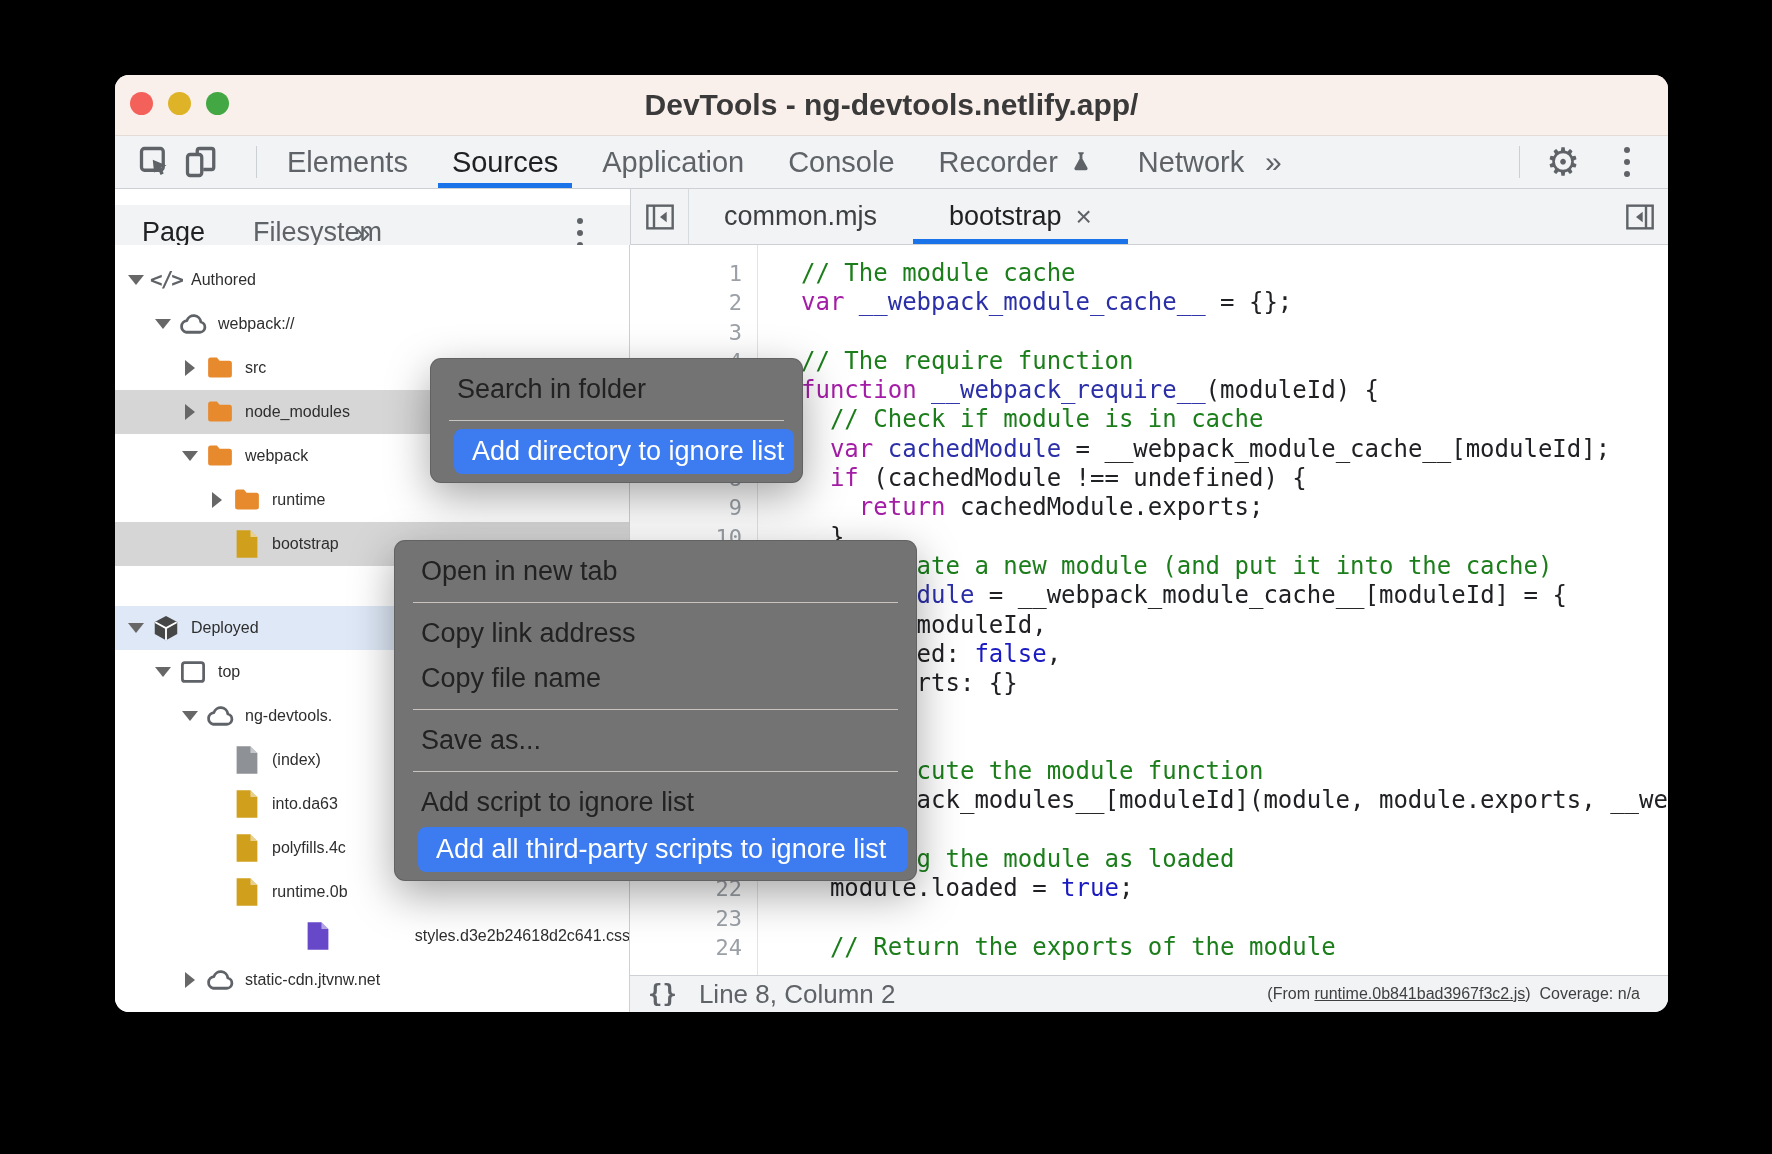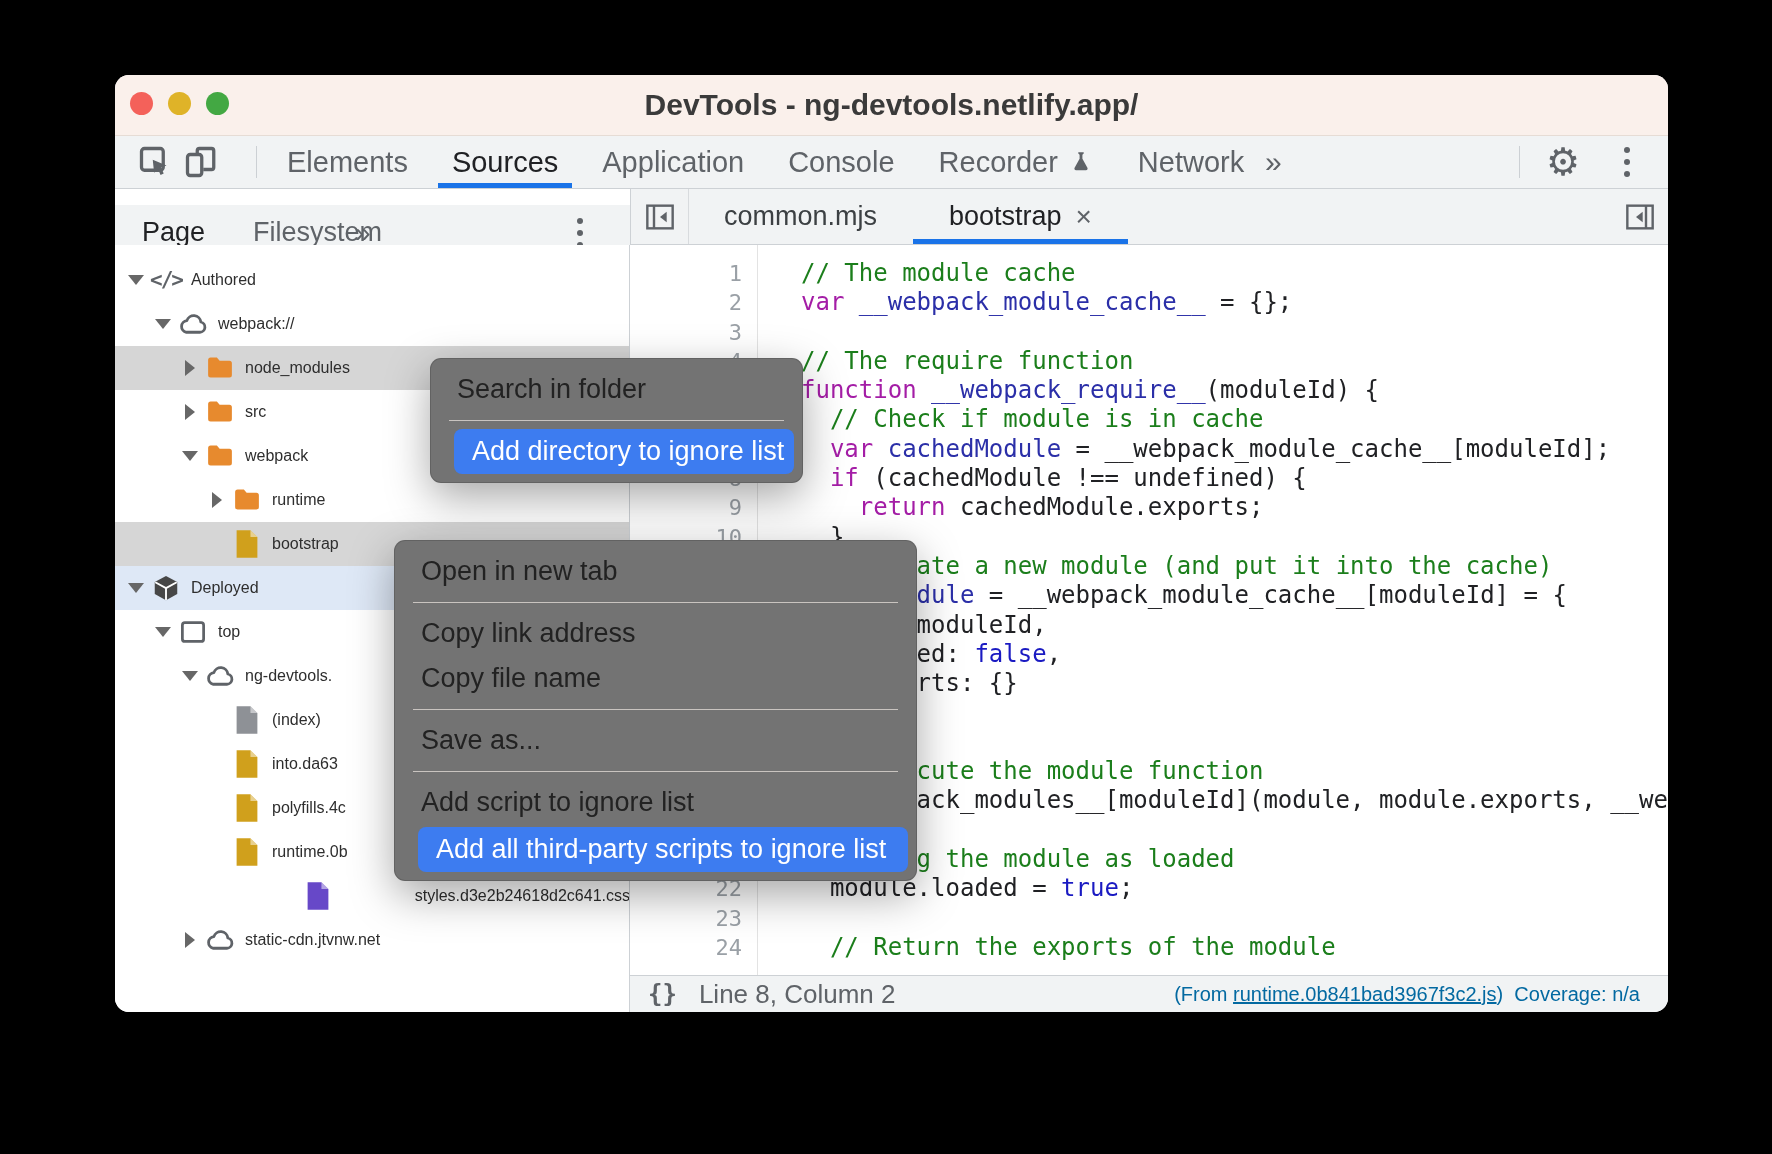--- a/index.html
+++ b/index.html
@@ -82,21 +82,21 @@
   .cl .num{width:112px;text-align:right;padding-right:16px;flex:none;color:#9AA0A6;
            font:22px/29.3px "DejaVu Sans Mono",monospace;}
   .cl .txt{padding-left:43px;font:24px/29.3px "DejaVu Sans Mono",monospace;}
   .tok-c{color:#1B7E1B}.tok-k{color:#A41DA6}.tok-d{color:#2B2FA8}.tok-b{color:#1A1AC2}.tok-p{color:#202124}
 
   
   #statusbar{position:absolute;left:515px;top:900px;width:1038px;height:37px;background:#F1F3F4;
              border-top:1px solid #CDD1D5;box-sizing:border-box;display:flex;align-items:center;z-index:2;}
   #pp-btn{margin-left:18px;font:bold 24px "DejaVu Sans Mono",monospace;color:#5F6368;}
   #cursor-pos{margin-left:22px;font-size:26px;color:#5F6368;}
-  #status-right{position:absolute;right:28px;font-size:20px;color:#0369a1;white-space:nowrap;}
+  #status-right{position:absolute;right:28px;font-size:16px;color:#404040;white-space:nowrap;}
   #status-right .lnk{text-decoration:underline;}
 
   
   .menu{position:absolute;background:#737373;border:1px solid rgba(0,0,0,.14);border-radius:11px;
         box-shadow:0 14px 44px rgba(0,0,0,.35);padding:8px 0;z-index:10;box-sizing:border-box;}
   #menu1{left:315px;top:283px;width:373px;}
   #menu2{left:279px;top:465px;width:523px;}
   .mi{height:45px;display:flex;align-items:center;padding-left:26px;font-size:27px;color:#222;white-space:nowrap;}
   .mi.hl{background:#3D7CF0;color:#fff;border-radius:8px;margin:2px 8px 0 23px;padding-left:18px;height:45px;}
   .mdiv{height:1px;background:#C9C4C0;margin:8px 18px;}
@@ -225,75 +225,75 @@
             <span class="exp">
               <span class="tri-open"></span>
             </span>
             <span class="ticon">
               <svg width="32" height="32" viewBox="0 0 24 24">
                 <path d="M7 18.2h10.2a3.9 3.9 0 0 0 .7-7.7 5.4 5.4 0 0 0-10.5-1A4.4 4.4 0 0 0 7 18.2z" fill="none" stroke="#5F6368" stroke-width="2.1" stroke-linejoin="round"></path>
               </svg>
             </span>
             <span class="tlabel">webpack://</span>
           </div>
+          <div class="row" style="padding-left: 62px;">
+            <span class="exp">
+              <span class="tri-closed"></span>
+            </span>
+            <span class="ticon">
+              <svg width="30" height="30" viewBox="0 0 24 24">
+                <path d="M2.5 5.5a2 2 0 0 1 2-2h5l2.2 2.6h7.8a2 2 0 0 1 2 2v9.4a2 2 0 0 1-2 2h-15a2 2 0 0 1-2-2z" fill="#E78A2E"></path>
+              </svg>
+            </span>
+            <span class="tlabel">src</span>
+          </div>
           <div class="row sel-gray" style="padding-left: 62px;">
             <span class="exp">
               <span class="tri-closed"></span>
             </span>
             <span class="ticon">
               <svg width="30" height="30" viewBox="0 0 24 24">
                 <path d="M2.5 5.5a2 2 0 0 1 2-2h5l2.2 2.6h7.8a2 2 0 0 1 2 2v9.4a2 2 0 0 1-2 2h-15a2 2 0 0 1-2-2z" fill="#E78A2E"></path>
               </svg>
             </span>
             <span class="tlabel">node_modules</span>
           </div>
           <div class="row" style="padding-left: 62px;">
             <span class="exp">
+              <span class="tri-open"></span>
+            </span>
+            <span class="ticon">
+              <svg width="30" height="30" viewBox="0 0 24 24">
+                <path d="M2.5 5.5a2 2 0 0 1 2-2h5l2.2 2.6h7.8a2 2 0 0 1 2 2v9.4a2 2 0 0 1-2 2h-15a2 2 0 0 1-2-2z" fill="#E78A2E"></path>
+              </svg>
+            </span>
+            <span class="tlabel">webpack</span>
+          </div>
+          <div class="row" style="padding-left: 89px;">
+            <span class="exp">
               <span class="tri-closed"></span>
             </span>
             <span class="ticon">
               <svg width="30" height="30" viewBox="0 0 24 24">
                 <path d="M2.5 5.5a2 2 0 0 1 2-2h5l2.2 2.6h7.8a2 2 0 0 1 2 2v9.4a2 2 0 0 1-2 2h-15a2 2 0 0 1-2-2z" fill="#E78A2E"></path>
               </svg>
             </span>
-            <span class="tlabel">src</span>
-          </div>
-          <div class="row" style="padding-left: 62px;">
-            <span class="exp">
-              <span class="tri-open"></span>
-            </span>
-            <span class="ticon">
-              <svg width="30" height="30" viewBox="0 0 24 24">
-                <path d="M2.5 5.5a2 2 0 0 1 2-2h5l2.2 2.6h7.8a2 2 0 0 1 2 2v9.4a2 2 0 0 1-2 2h-15a2 2 0 0 1-2-2z" fill="#E78A2E"></path>
-              </svg>
-            </span>
-            <span class="tlabel">webpack</span>
-          </div>
-          <div class="row" style="padding-left: 89px;">
-            <span class="exp">
-              <span class="tri-closed"></span>
-            </span>
-            <span class="ticon">
-              <svg width="30" height="30" viewBox="0 0 24 24">
-                <path d="M2.5 5.5a2 2 0 0 1 2-2h5l2.2 2.6h7.8a2 2 0 0 1 2 2v9.4a2 2 0 0 1-2 2h-15a2 2 0 0 1-2-2z" fill="#E78A2E"></path>
-              </svg>
-            </span>
             <span class="tlabel">runtime</span>
           </div>
           <div class="row sel-gray" style="padding-left: 89px;">
             <span class="exp"></span>
             <span class="ticon">
               <svg width="28" height="30" viewBox="0 0 22 26">
                 <path d="M2 1h12l6 6v18H2z" fill="#D0A01C"></path>
                 <path d="M14 1v6h6z" fill="#fff" opacity="0.5"></path>
               </svg>
             </span>
             <span class="tlabel">bootstrap</span>
           </div>
-          <div class="row sel-blue" style="padding-left: 8px;">
+          <div class="row sel-blue" style="padding-left: 8px; margin-top: 40px;">
             <span class="exp">
               <span class="tri-open"></span>
             </span>
             <span class="ticon">
               <svg width="30" height="30" viewBox="0 0 24 24">
                 <path d="M12 2.3 21 7.2v9.6l-9 4.9-9-4.9V7.2z" fill="#474747"></path>
                 <path d="M3.4 7.4 12 12.1l8.6-4.7M12 12.1v9.4" stroke="#fff" stroke-width="1.5" fill="none"></path>
               </svg>
             </span>
             <span class="tlabel">Deployed</span>

